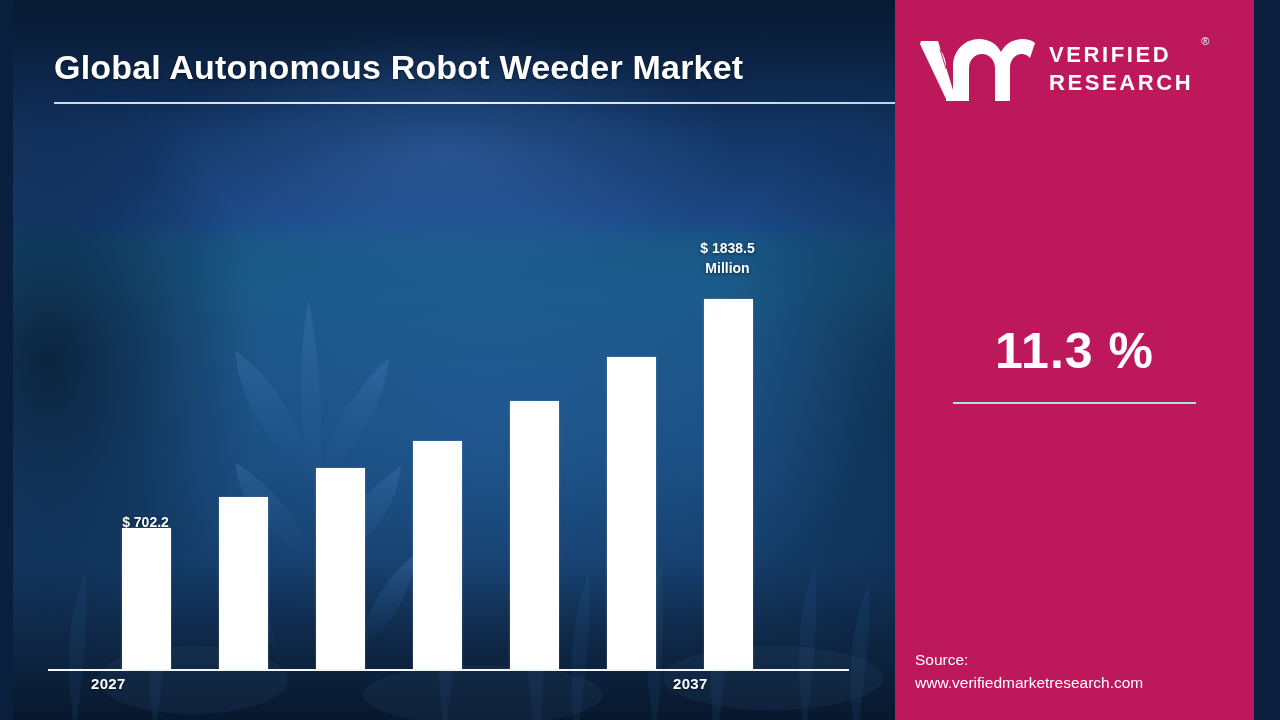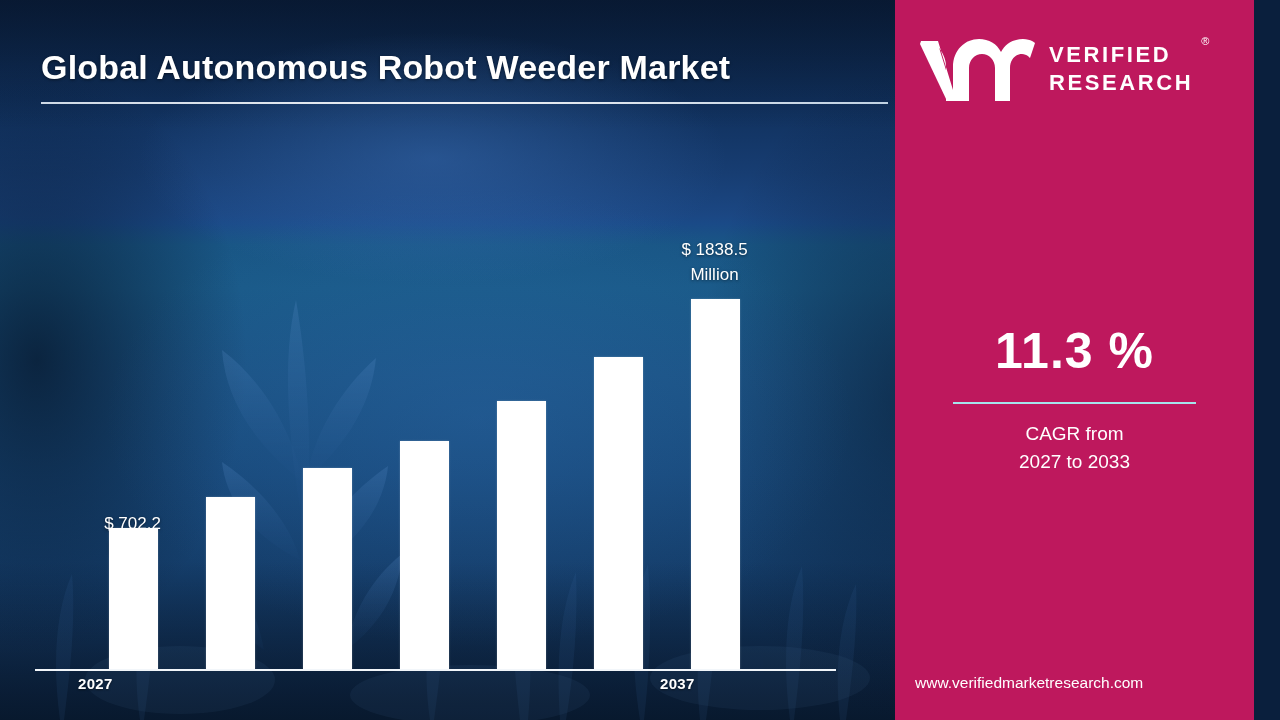--- a/index.html
+++ b/index.html
@@ -14,21 +14,21 @@
     position: relative;
     width: 1280px;
     height: 720px;
     overflow: hidden;
     background: #0a1f3d;
   }
 
   
   #left-panel {
     position: absolute;
-    left: 0; top: 0;
+    left: 13px; top: 0;
     width: 921px;
     height: 720px;
     overflow: hidden;
     background:
       linear-gradient(180deg,
         #0b2242 0%,
         #10305c 14%,
         #173d72 24%,
         #1b4783 30%,
         #1a4a87 31%,
@@ -111,22 +111,22 @@
     top: 675px;
     font-size: 15px;
     font-weight: bold;
     color: #ffffff;
     text-align: left;
     letter-spacing: 0.3px;
     text-shadow: 0 1px 2px rgba(0,0,0,0.5);
   }
   .value-label {
     position: absolute;
-    font-size: 17px;
-    font-weight: normal;
+    font-size: 14px;
+    font-weight: bold;
     color: #ffffff;
     text-align: center;
     line-height: 1.45;
     text-shadow: 0 1px 3px rgba(0,0,0,0.5);
   }
 
   
   #right-panel {
     position: absolute;
     left: 895px; top: 0;
@@ -295,24 +295,21 @@
       <div id="logo-words">
         <span class="logo-word">VERIFIED</span>
         <span class="logo-word">RESEARCH</span>
         <span id="logo-reg">®</span>
       </div>
     </div>
 
     <div id="cagr-block">
       <div id="cagr-value">11.3 %</div>
       <div id="cagr-rule"></div>
-      <div id="cagr-caption">
-        <span class="cagr-caption-line">CAGR from</span>
-        <span class="cagr-caption-line">2027 to 2033</span>
-      </div>
     </div>
 
     <div id="source-block">
+      <span class="source-line" id="source-label">Source:</span>
       <span class="source-line">www.verifiedmarketresearch.com</span>
     </div>
   </div>
 
 </div>
 
 </body></html>

